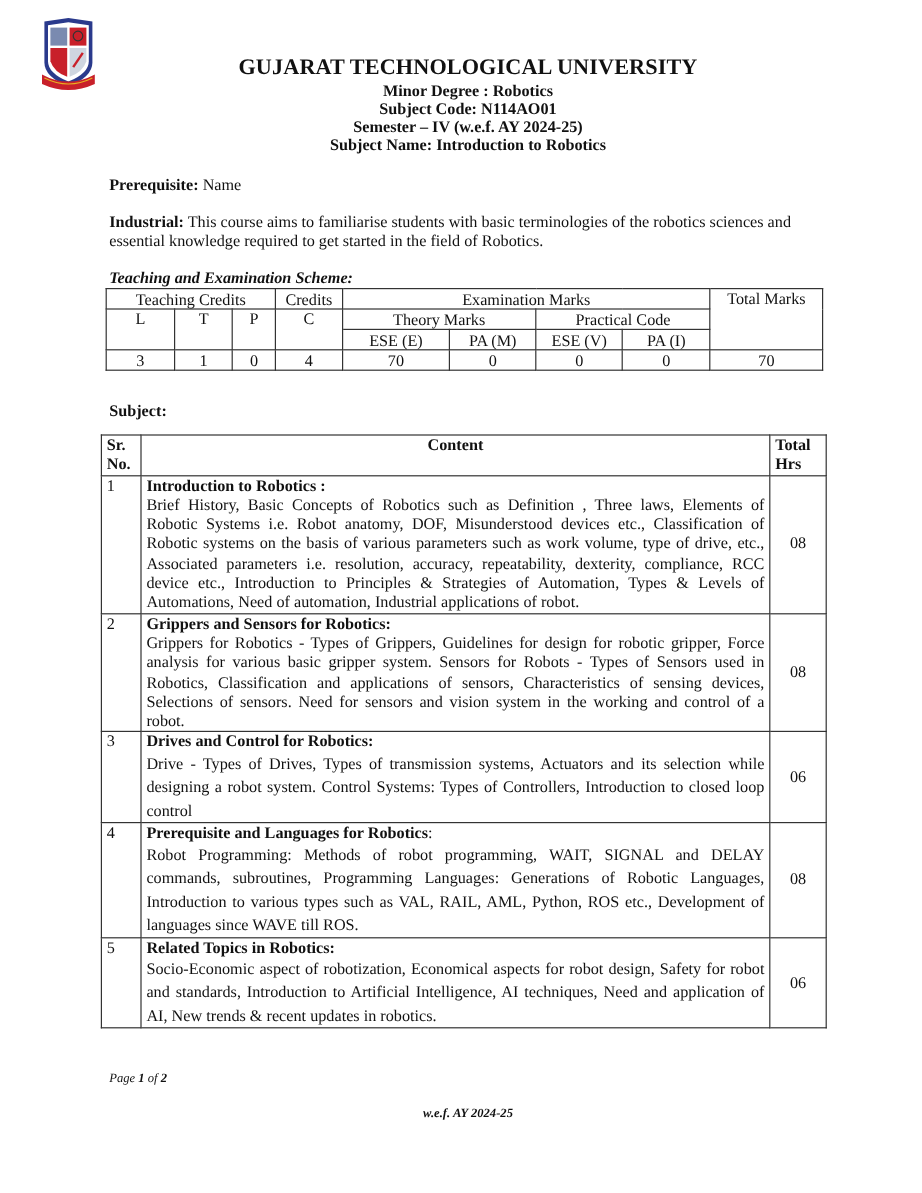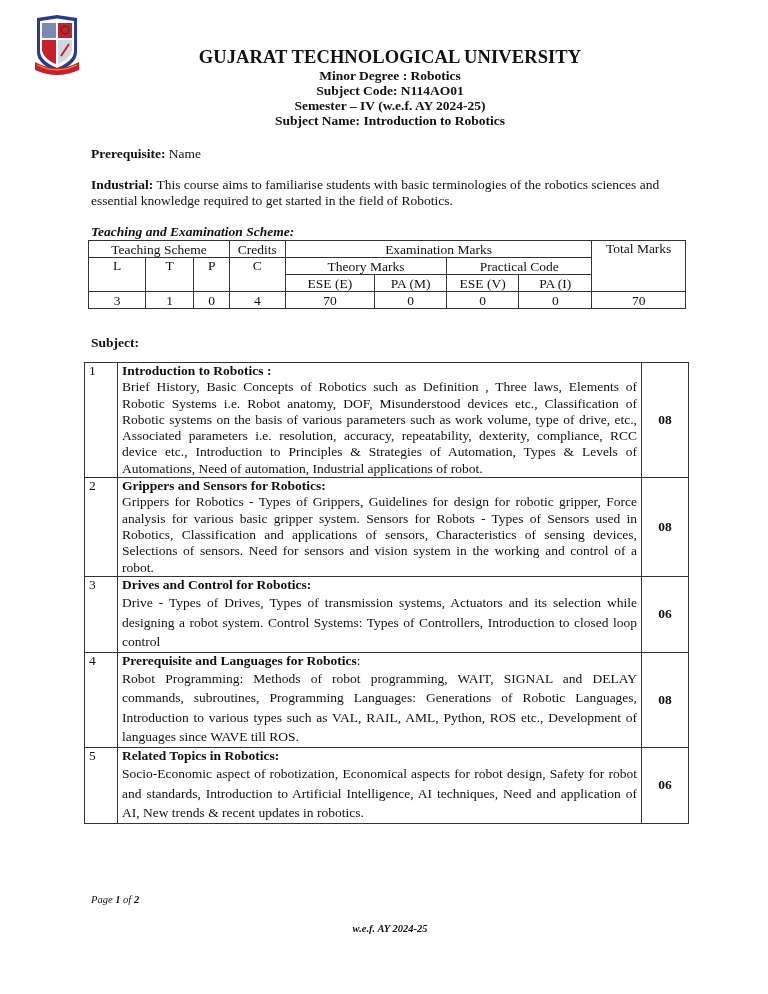--- a/index.html
+++ b/index.html
@@ -17,21 +17,21 @@
 
   table { border-collapse: collapse; }
   .scheme { position: absolute; left: 88px; top: 240px; width: 598px; font-size: 13.5px; }
   .scheme td { border: 1px solid #333; text-align: center; padding: 0; height: 16px; line-height: 15px; font-weight: normal; }
 
   .content-title { position: absolute; left: 91px; top: 335px; font-size: 13.5px; font-weight: bold; }
   .content { position: absolute; left: 84px; top: 362px; width: 605px; font-size: 13.5px; }
   .content td { border: 1px solid #333; vertical-align: top; padding: 0 4px; line-height: 16.3px; }
   .content th { border: 1px solid #333; font-weight: bold; padding: 0 4px; line-height: 16.3px; }
   .content .sr { width: 24px; text-align: left; }
-  .content .hrs { width: 38px; text-align: center; vertical-align: middle; font-weight: bold; }
+  .content .hrs { width: 38px; text-align: center; vertical-align: middle; font-weight: normal; }
   .content .body { text-align: justify; }
   .content .topic { font-weight: bold; }
   .content th.c-head { text-align: center; vertical-align: top; }
   .content th.sr-head { text-align: left; vertical-align: top; }
   .content th.hrs-head { text-align: left; vertical-align: top; }
   .spaced { line-height: 19.5px !important; }
 
   .page-num { position: absolute; left: 91px; top: 894px; font-size: 10.5px; font-style: italic; }
   .page-num b { font-weight: bold; }
   .wef { position: absolute; left: 0; width: 780px; top: 923px; text-align: center; font-size: 10.5px; font-style: italic; font-weight: bold; }
@@ -77,21 +77,21 @@
       <col style="width:33px">
       <col style="width:52px">
     <col style="width:83px">
       <col style="width:67px">
       <col style="width:67px">
       <col style="width:68px">
       <col style="width:87px">
   </colgroup>
   <tbody>
       <tr>
-    <td colspan="3">Teaching Scheme</td>
+    <td colspan="3">Teaching Credits</td>
     <td>Credits</td>
     <td colspan="4">Examination Marks</td>
     <td rowspan="3" style="vertical-align:top;">Total Marks</td>
   </tr>
   <tr>
     <td rowspan="2" style="vertical-align:top;">L</td>
     <td rowspan="2" style="vertical-align:top;">T</td>
     <td rowspan="2" style="vertical-align:top;">P</td>
     <td rowspan="2" style="vertical-align:top;">C</td>
     <td colspan="2">Theory Marks</td>
@@ -114,20 +114,25 @@
     <td>0</td>
     <td>70</td>
   </tr>
 </tbody>
   </table>
 
 <div class="content-title">Subject:</div>
 
 <table class="content">
   <tbody>
+      <tr>
+    <th class="sr-head" style="width:24px;">Sr. No.</th>
+    <th class="c-head">Content</th>
+    <th class="hrs-head" style="width:38px;">Total Hrs</th>
+  </tr>
   <tr>
     <td class="sr">1</td>
     <td class="body">
       <div class="topic">Introduction to Robotics :</div>
       <div>Brief History, Basic Concepts of Robotics such as Definition , Three laws, Elements of Robotic Systems i.e. Robot anatomy, DOF, Misunderstood devices etc., Classification of Robotic systems on the basis of various parameters such as work volume, type of drive, etc., Associated parameters i.e. resolution, accuracy, repeatability, dexterity, compliance, RCC device etc., Introduction to Principles &amp; Strategies of Automation, Types &amp; Levels of Automations, Need of automation, Industrial applications of robot.</div>
     </td>
     <td class="hrs">08</td>
   </tr>
   <tr>
     <td class="sr">2</td>

